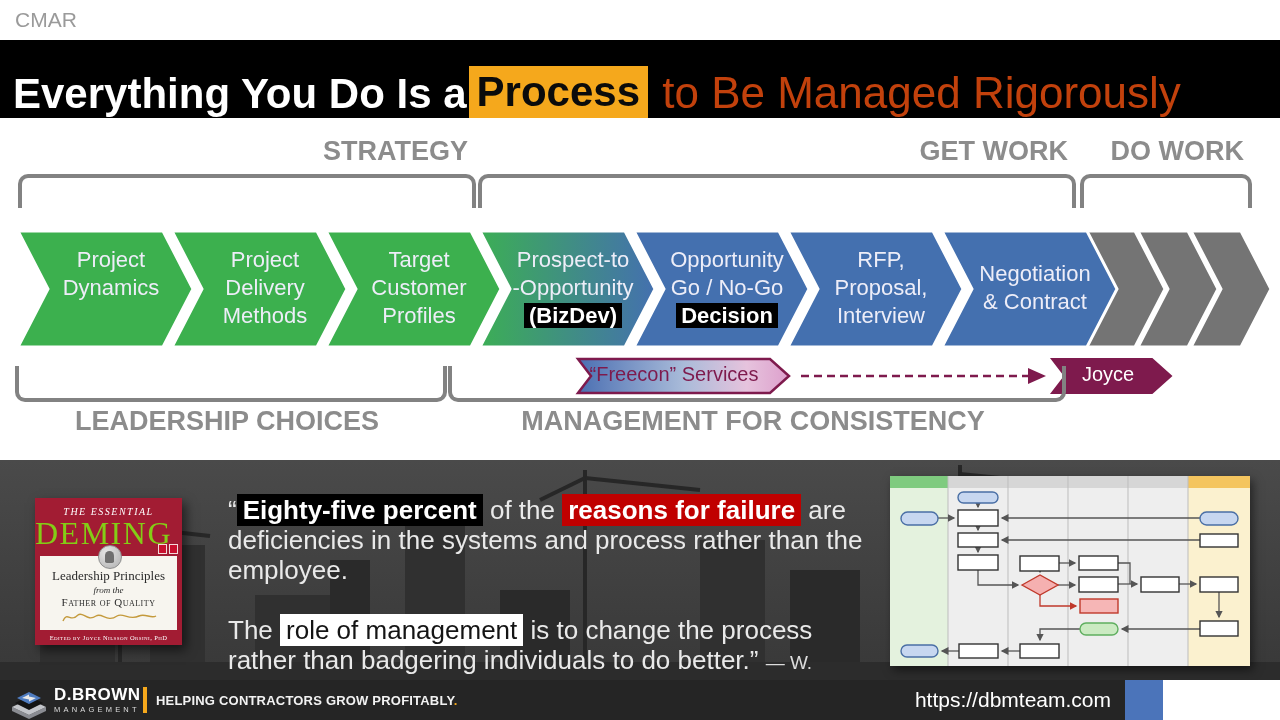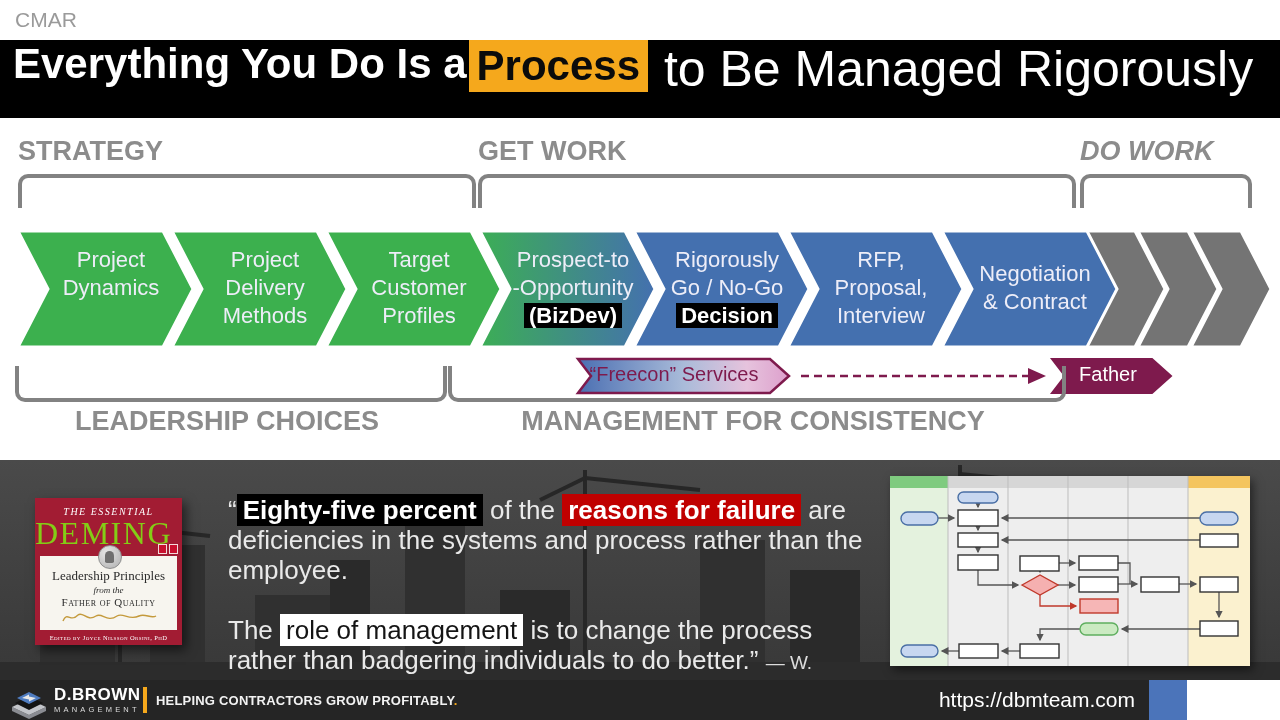--- a/index.html
+++ b/index.html
@@ -5,27 +5,27 @@
   html,body{margin:0;padding:0;background:#888;}
   .slide{position:relative;width:1280px;height:720px;background:#ffffff;overflow:hidden;
          font-family:"Liberation Sans", sans-serif; margin:0 auto;}
   .abs{position:absolute;}
 
   
   .cmar{left:15px;top:8px;font-size:21px;color:#9A9A9A;}
 
   
   .title-bar{left:0;top:40px;width:1280px;height:78px;background:#000;
-             display:flex;align-items:flex-start;white-space:pre;}
+             display:flex;align-items:flex-end;white-space:pre;}
   .title-bar .t-pre{color:#fff;font-weight:bold;font-size:42px;margin-left:13px;}
   .title-bar .t-hl{color:#0b0b0b;font-weight:bold;font-size:42px;background:#F5A81C;padding:2px 8px;margin:0 2px;}
-  .title-bar .t-post{color:#ffffff;font-size:50px;}
-
-  
-  .sec-label{font-size:27px;font-weight:bold;color:#8C8C8C;text-align:left;top:136px;}
+  .title-bar .t-post{color:#c2410c;font-size:44px;}
+
+  
+  .sec-label{font-size:27px;font-weight:bold;color:#8C8C8C;text-align:right;top:136px;}
   .bot-label{font-size:27px;font-weight:bold;color:#8C8C8C;text-align:center;top:406px;}
 
   
   .bracket-top{border:4px solid #828282;border-bottom:none;border-radius:10px 10px 0 0;height:30px;top:174px;}
   .bracket-bottom{border:4px solid #828282;border-top:none;border-radius:0 0 10px 10px;height:32px;top:366px;}
 
   
   .chev-text{top:230px;height:118px;width:138px;text-align:center;color:#EDEDF8;
              font-size:22px;line-height:28px;}
   .chev-text.l3{padding-top:16px;}
@@ -60,21 +60,21 @@
   .book-sub3{font-size:11px;color:#2B2B2B;font-variant:small-caps;letter-spacing:.5px;margin-top:1px;}
   .book-editor{left:0;right:0;bottom:0;height:15px;background:#A21C33;color:#fff;font-size:6.5px;
                line-height:15px;text-align:center;font-variant:small-caps;letter-spacing:.4px;}
   .mh-logos{right:4px;top:46px;display:flex;gap:2px;}
   .mh-logos span{display:block;width:7px;height:8px;background:#C8102E;border:1px solid #F3DADA;}
 
   
   .flowchart{left:890px;top:16px;box-shadow:3px 4px 9px rgba(0,0,0,.5);}
 
   
-  .footer{left:0;top:680px;width:1163px;height:40px;background:#252525;padding-left:24px;}
+  .footer{left:0;top:680px;width:1163px;height:40px;background:#252525;}
   .brand{left:54px;top:6px;color:#fff;}
   .brand-name{font-size:17px;font-weight:bold;letter-spacing:.5px;line-height:17px;}
   .brand-sub{font-size:7.5px;letter-spacing:3.2px;color:#DEDEDE;margin-top:2px;}
   .gold-bar{left:143px;top:7px;width:4px;height:26px;background:#F5A81C;}
   .tagline{left:156px;top:13px;font-size:13px;font-weight:bold;color:#F2F2F2;letter-spacing:.2px;}
   .tagline .dot{color:#F5A81C;}
   .footer-url{right:52px;top:8px;font-size:21px;color:#fff;text-decoration:none;}
   .blue-block{right:0;top:0;width:38px;height:40px;background:#4B74BA;}
 </style>
 </head>
@@ -85,21 +85,21 @@
   <div class="abs cmar">CMAR</div>
 
   <div class="abs title-bar">
     <span class="t-pre">Everything You Do Is a</span>
     <span class="t-hl">Process</span>
     <span class="t-post"> to Be Managed Rigorously</span>
   </div>
 
   <div class="abs sec-label" style="left:18px;width:450px;">STRATEGY</div>
   <div class="abs sec-label" style="left:478px;width:590px;">GET WORK</div>
-  <div class="abs sec-label" style="left:1080px;width:164px;font-style:italic;">DO WORK</div>
+  <div class="abs sec-label" style="left:1080px;width:164px;">DO WORK</div>
 
   <div class="abs bracket-top" style="left:18px;width:450px;"></div>
   <div class="abs bracket-top" style="left:478px;width:590px;"></div>
   <div class="abs bracket-top" style="left:1080px;width:164px;"></div>
 
   <svg class="abs" style="left:0;top:230px;" width="1280" height="118" viewBox="0 0 1280 118">
     <defs>
       <linearGradient id="gradGB" x1="0" y1="0" x2="1" y2="0">
         <stop offset="0" stop-color="#3CAE55"></stop>
           <stop offset="1" stop-color="#4470AF"></stop>
@@ -132,21 +132,21 @@
     <div>Target</div>
     <div>Customer</div>
     <div>Profiles</div>
   </div>
   <div class="abs chev-text l3" style="left:504px;">
     <div>Prospect-to</div>
     <div>-Opportunity</div>
     <div><span class="hl-black">(BizDev)</span></div>
   </div>
   <div class="abs chev-text l3" style="left:658px;">
-    <div>Rigorously</div>
+    <div>Opportunity</div>
     <div>Go / No-Go</div>
     <div><span class="hl-black">Decision</span></div>
   </div>
   <div class="abs chev-text l3" style="left:812px;">
     <div>RFP,</div>
     <div>Proposal,</div>
     <div>Interview</div>
   </div>
   <div class="abs chev-text l2" style="left:966px;">
     <div>Negotiation</div>
@@ -161,21 +161,21 @@
         <stop offset="0.8" stop-color="#E6C3DD"></stop>
           <stop offset="1" stop-color="#DD9FCC"></stop>
       </linearGradient>
     </defs>
     <path d="M578,5 L770,5 L789,22 L770,39 L578,39 L591,22 Z" fill="url(#gradFree)" stroke="#7E1A4D" stroke-width="2.5"></path>
     <line x1="801" y1="22" x2="1028" y2="22" stroke="#7E1A4D" stroke-width="2.5" stroke-dasharray="8 5"></line>
     <polygon points="1028,14 1046,22 1028,30" fill="#7E1A4D"></polygon>
     <path d="M1052,5 L1152,5 L1171,22 L1152,39 L1052,39 L1065,22 Z" fill="#7E1A4D" stroke="#7E1A4D" stroke-width="2"></path>
   </svg>
   <div class="abs freecon-label">“Freecon” Services</div>
-  <div class="abs precon-label">Father</div>
+  <div class="abs precon-label">Joyce</div>
 
   <div class="abs bracket-bottom" style="left:15px;width:424px;"></div>
   <div class="abs bracket-bottom" style="left:448px;width:610px;"></div>
   <div class="abs bot-label" style="left:15px;width:424px;">LEADERSHIP CHOICES</div>
   <div class="abs bot-label" style="left:448px;width:610px;">MANAGEMENT FOR CONSISTENCY</div>
 
   <div class="abs quote-band">
 
     <svg class="abs" style="left:0;top:0;" width="1280" height="220" viewBox="0 0 1280 220" preserveAspectRatio="none">
       <rect x="0" y="0" width="1280" height="220" fill="#3E3E3E"></rect>

